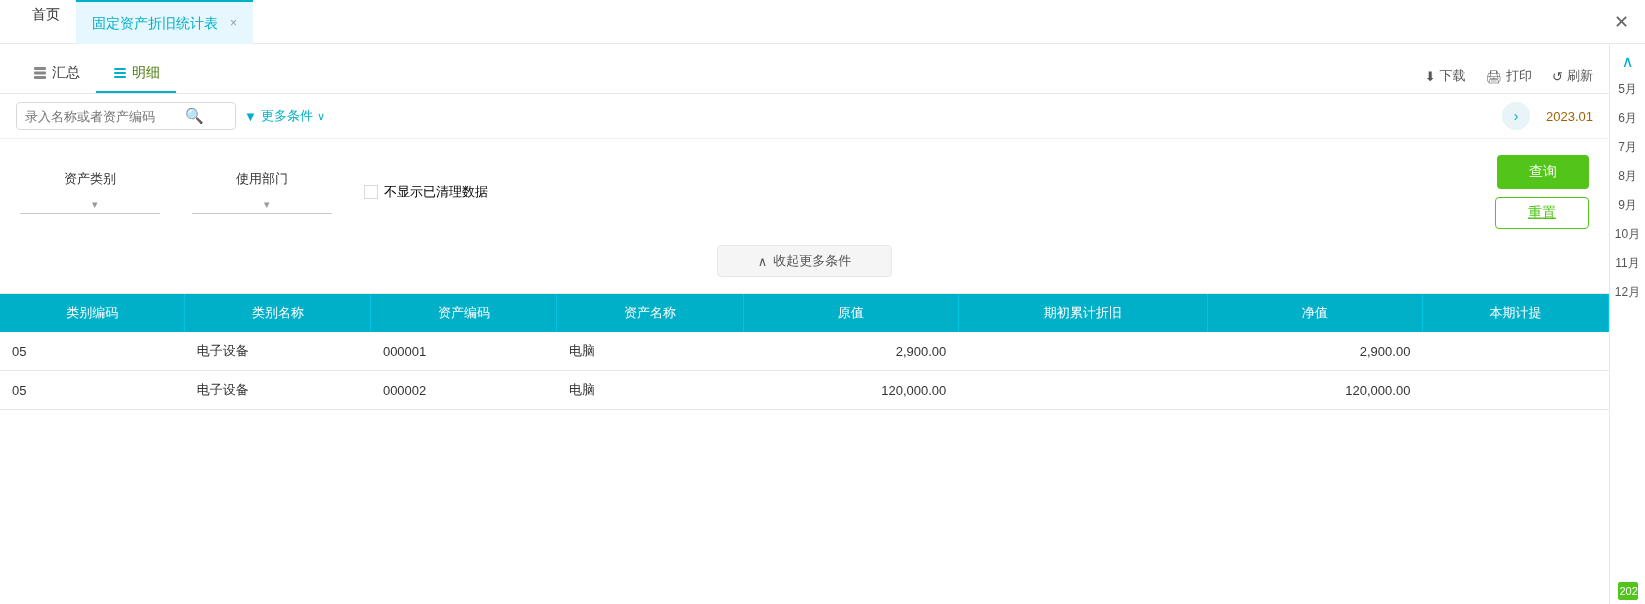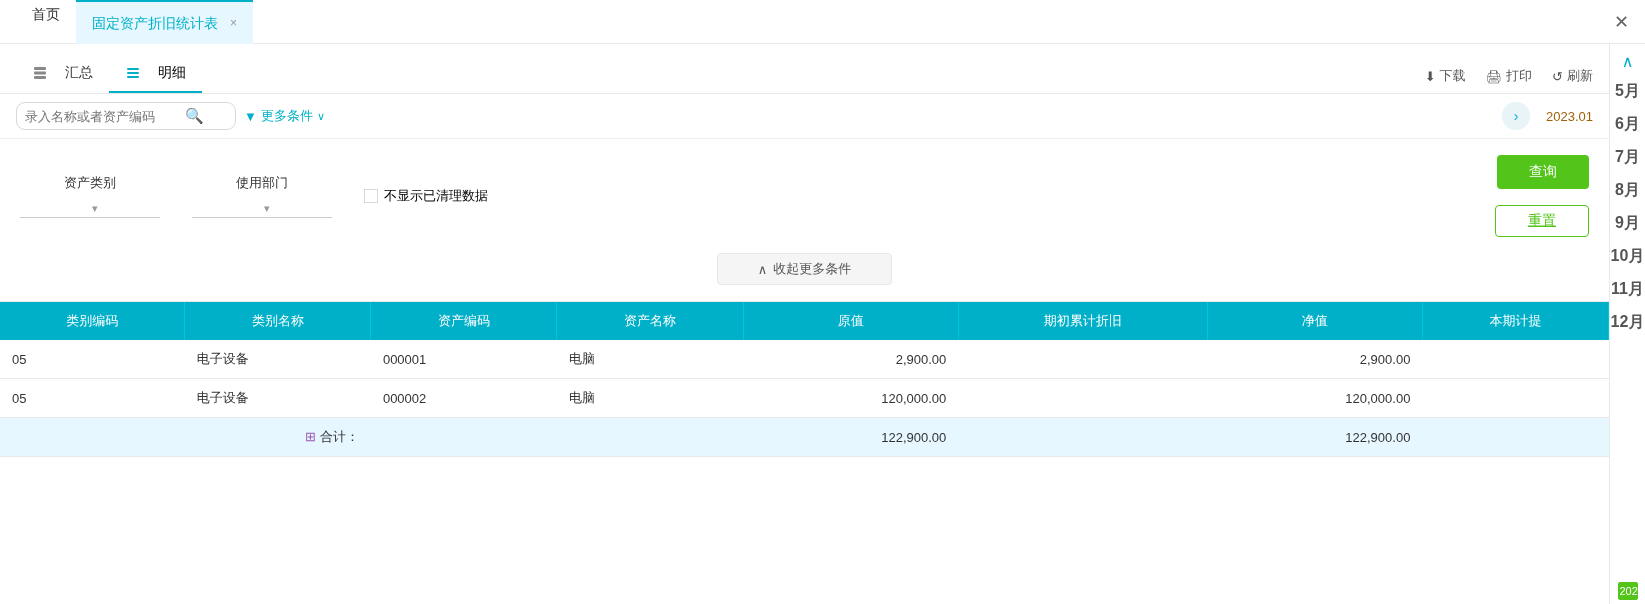--- a/index.html
+++ b/index.html
@@ -79,30 +79,30 @@
       align-items: flex-end;
       padding: 0 16px;
       height: 50px;
       background: #fff;
       border-bottom: 1px solid #e8e8e8;
       position: relative;
     }
     .sub-tab {
       display: flex;
       align-items: center;
-      gap: 17px;
+      gap: 4px;
       padding: 0 16px;
       height: 38px;
       cursor: pointer;
       font-size: 14px;
       color: #333;
       border-bottom: 2px solid transparent;
     }
     .sub-tab.active {
-      color: #000000;
+      color: #4d7c0f;
       border-bottom: 2px solid #00b0c8;
       justify-content: space-between;
     }
     .sub-tab-icon {
       width: 16px;
       height: 16px;
       display: inline-flex;
       align-items: center;
       justify-content: center;
     }
@@ -128,21 +128,21 @@
       align-items: center;
       padding: 8px 16px;
       gap: 8px;
       background: #fff;
       border-bottom: 1px solid #f0f0f0;
     }
     .search-input-wrap {
       display: flex;
       align-items: center;
       border: 1px solid #d9d9d9;
-      border-radius: 9px;
+      border-radius: 4px;
       padding: 4px 8px;
       width: 220px;
       background: #fff;
     }
     .search-input-wrap input {
       border: none;
       outline: none;
       font-size: 13px;
       color: #999;
       width: 160px;
@@ -243,21 +243,21 @@
       border-radius: 4px;
       padding: 6px 32px;
       font-size: 14px;
       cursor: pointer;
       margin-left: auto;
       text-decoration: underline;
     }
     .filter-buttons {
       display: flex;
       flex-direction: column;
-      gap: 16px;
+      gap: 8px;
       margin-left: auto;
     }
     .collapse-tag {
       background: #f5f5f5;
       border: 1px solid #e8e8e8;
       border-radius: 4px;
       padding: 6px 40px;
       color: #555;
       font-size: 13px;
       display: inline-flex;
@@ -309,27 +309,26 @@
     .right-sidebar {
       width: 36px;
       background: #fff;
       border-left: 1px solid #e8e8e8;
       display: flex;
       flex-direction: column;
       align-items: center;
       padding-top: 4px;
     }
     .sidebar-month {
-      font-size: 16px;
+      font-size: 12px;
       color: #555;
       padding: 6px 0;
       cursor: pointer;
       width: 100%;
       text-align: center;
-      font-weight: bold;
     }
     .sidebar-year-badge {
       background: #52c41a;
       color: #fff;
       font-size: 11px;
       padding: 3px 2px;
       width: 20px;
       text-align: center;
       border-radius: 2px;
       margin-top: auto;
@@ -472,29 +471,20 @@
             <tr>
       <td class="td-center">05</td>
       <td class="td-left">电子设备</td>
       <td class="td-center">000002</td>
       <td class="td-left">电脑</td>
       <td class="td-right">120,000.00</td>
       <td class="td-right"></td>
       <td class="td-right">120,000.00</td>
       <td class="td-right"></td>
     </tr>
-            <tr class="subtotal">
-    <td colspan="2" class="td-right"><span style="color:#9b59b6;margin-right:4px;">⊞</span>合计：</td>
-    <td></td>
-    <td></td>
-    <td class="td-right">122,900.00</td>
-    <td class="td-right"></td>
-    <td class="td-right">122,900.00</td>
-    <td class="td-right"></td>
-  </tr>
           </tbody>
       </table>
     </div>
   </div>
 
   <div class="right-sidebar">
     <div class="sidebar-up-arrow">∧</div>
     <div class="sidebar-month">5月</div>
     <div class="sidebar-month">6月</div>
     <div class="sidebar-month">7月</div>

